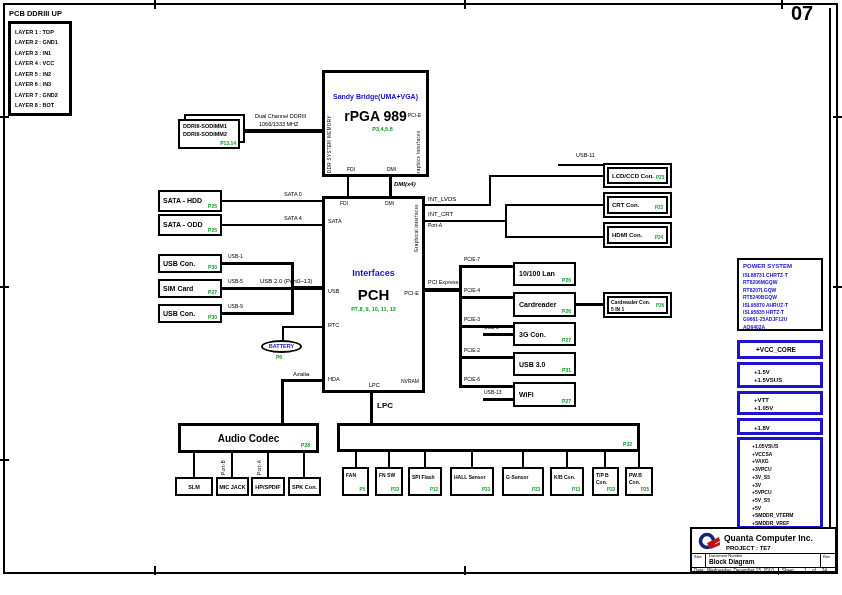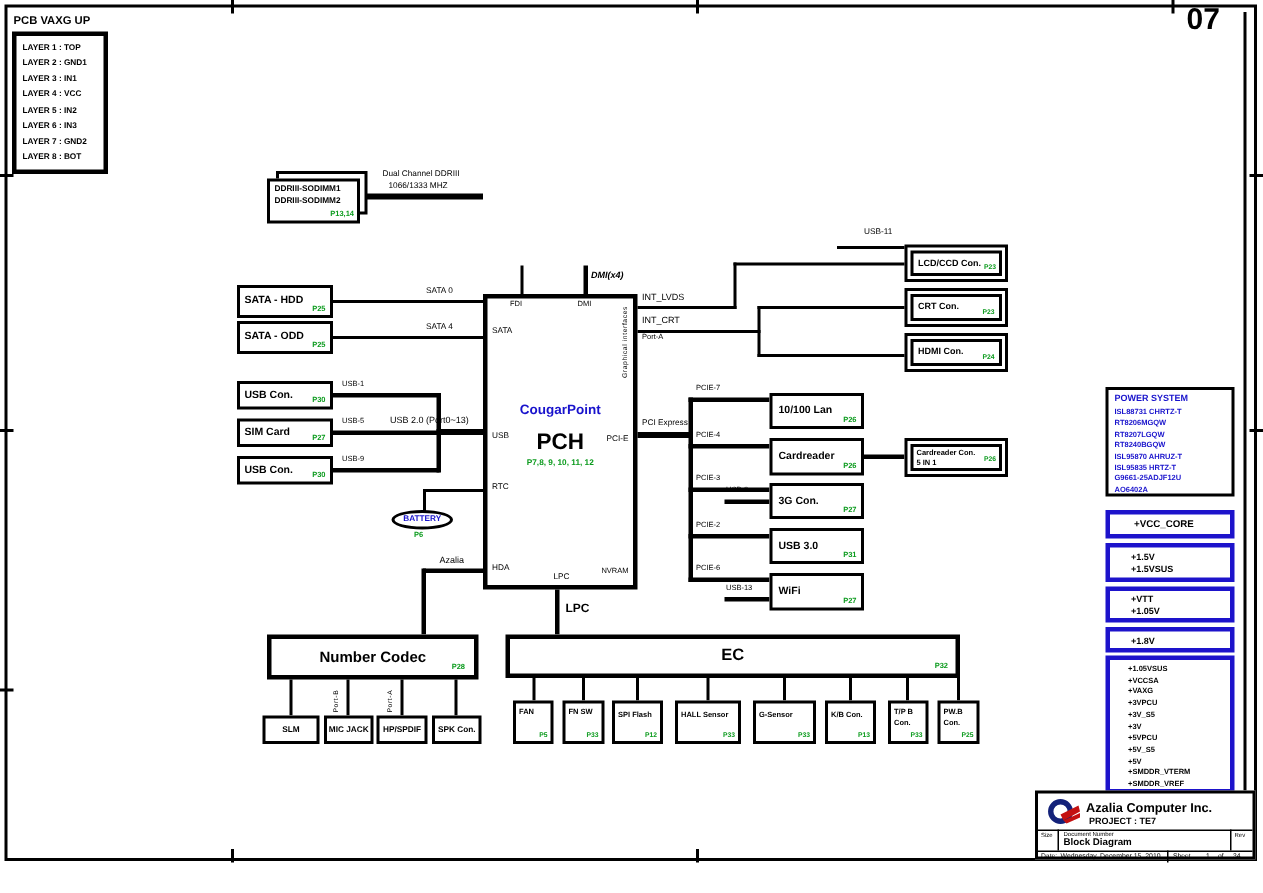--- a/index.html
+++ b/index.html
@@ -35,21 +35,21 @@
   <div class="ln" style="left:154px;top:566px;width:2px;height:9px"></div>
   <div class="ln" style="left:464px;top:566px;width:2px;height:9px"></div>
   <div class="ln" style="left:0;top:116px;width:9px;height:2px"></div>
   <div class="ln" style="left:0;top:286px;width:9px;height:2px"></div>
   <div class="ln" style="left:0;top:459px;width:9px;height:2px"></div>
   <div class="ln" style="left:833px;top:116px;width:9px;height:2px"></div>
   <div class="ln" style="left:833px;top:286px;width:9px;height:2px"></div>
 
   <div class="t" style="left:791px;top:3px;font-size:20px">07</div>
 
-  <div class="t" style="left:9px;top:10px;font-size:7.5px">PCB VAXG UP</div>
+  <div class="t" style="left:9px;top:10px;font-size:7.5px">PCB DDRIII UP</div>
   <div class="box b3 flexc" style="left:8px;top:21px;width:64px;height:95px;padding-left:4px;font-size:5.5px;font-weight:bold">
     <span>LAYER 1 : TOP</span>
     <span>LAYER 2 : GND1</span>
     <span>LAYER 3 : IN1</span>
     <span>LAYER 4 : VCC</span>
     <span>LAYER 5 : IN2</span>
     <span>LAYER 6 : IN3</span>
     <span>LAYER 7 : GND2</span>
     <span>LAYER 8 : BOT</span>
   </div>
@@ -57,30 +57,40 @@
   <div class="box" style="left:184px;top:114px;width:61px;height:29px"></div>
   <div class="box" style="left:178px;top:119px;width:62px;height:30px">
     <span class="t" style="left:3px;top:3px;font-size:5.5px">DDRIII-SODIMM1</span>
     <span class="t" style="left:3px;top:11px;font-size:5.5px">DDRIII-SODIMM2</span>
     <span class="t grn" style="right:2px;bottom:1px;font-size:5px">P13,14</span>
   </div>
   <span class="t n" style="left:255px;top:114px;font-size:5.5px">Dual Channel DDRIII</span>
   <span class="t n" style="left:259px;top:122px;font-size:5.5px">1066/1333 MHZ</span>
   <div class="ln" style="left:244px;top:129px;width:78px;height:4px"></div>
 
+  <div class="box b3" style="left:322px;top:70px;width:107px;height:107px">
+    <span class="t blue ctr" style="top:20px;font-size:7px">Sandy Bridge(UMA+VGA)</span>
+    <span class="t ctr" style="top:36px;font-size:14px">rPGA 989</span>
+    <span class="t grn ctr" style="top:54px;font-size:5.5px;padding-left:14px">P3,4,5,6</span>
+    <span class="t n vt" style="left:3px;top:25px;height:75px;font-size:4.5px">DDR SYSTEM MEMORY</span>
+    <span class="t n" style="right:5px;top:40px;font-size:5px">PCI-E</span>
+    <span class="t n vt" style="right:4px;top:52px;height:52px;font-size:4.5px">Graphics Interfaces</span>
+    <span class="t n" style="left:22px;bottom:2px;font-size:5px">FDI</span>
+    <span class="t n" style="left:62px;bottom:2px;font-size:5px">DMI</span>
+  </div>
   <div class="ln" style="left:347px;top:177px;width:2px;height:19px"></div>
   <div class="ln" style="left:389px;top:177px;width:3px;height:19px"></div>
   <span class="t" style="left:394px;top:181px;font-size:6px;font-style:italic">DMI(x4)</span>
 
   <div class="box b3" style="left:322px;top:196px;width:103px;height:197px">
     <span class="t n" style="left:15px;top:2px;font-size:5px">FDI</span>
     <span class="t n" style="left:60px;top:2px;font-size:5px">DMI</span>
     <span class="t n vt" style="right:2px;top:5px;height:48px;font-size:4.5px">Graphical interfaces</span>
     <span class="t n" style="left:3px;top:20px;font-size:5.5px">SATA</span>
-    <span class="t blue ctr" style="top:70px;font-size:9px">CougarPoint</span>
+    <span class="t blue ctr" style="top:70px;font-size:9px">Interfaces</span>
     <span class="t ctr" style="top:88px;font-size:15px">PCH</span>
     <span class="t grn ctr" style="top:108px;font-size:5.5px">P7,8, 9, 10, 11, 12</span>
     <span class="t n" style="left:3px;top:90px;font-size:5.5px">USB</span>
     <span class="t n" style="right:3px;top:92px;font-size:5.5px">PCI-E</span>
     <span class="t n" style="left:3px;top:124px;font-size:5.5px">RTC</span>
     <span class="t n" style="left:3px;top:178px;font-size:5.5px">HDA</span>
     <span class="t n" style="right:3px;top:180px;font-size:5px">NVRAM</span>
     <span class="t n" style="left:44px;top:184px;font-size:5.5px">LPC</span>
   </div>
 
@@ -205,21 +215,21 @@
   <div class="ln" style="left:576px;top:303px;width:27px;height:3px"></div>
   <div class="box" style="left:603px;top:292px;width:69px;height:26px">
     <div class="abs" style="left:2px;top:2px;width:61px;height:18px;border:2px solid #000">
       <span class="t" style="left:2px;top:2px;font-size:5px">Cardreader Con.</span>
       <span class="t" style="left:2px;top:9px;font-size:5px">5 IN 1</span>
       <span class="t grn" style="right:2px;bottom:3px;font-size:4.5px">P26</span>
     </div>
   </div>
 
   <div class="box b3" style="left:178px;top:423px;width:141px;height:30px">
-    <span class="t ctr" style="top:8px;font-size:10px">Number Codec</span>
+    <span class="t ctr" style="top:8px;font-size:10px">Audio Codec</span>
     <span class="t grn" style="right:6px;bottom:2px;font-size:5px">P28</span>
   </div>
   <div class="ln" style="left:193px;top:453px;width:2px;height:24px"></div>
   <div class="ln" style="left:231px;top:453px;width:2px;height:24px"></div>
   <div class="ln" style="left:267px;top:453px;width:2px;height:24px"></div>
   <div class="ln" style="left:303px;top:453px;width:2px;height:24px"></div>
   <span class="t n vt" style="left:222px;top:457px;height:18px;font-size:4.5px">Port-B</span>
   <span class="t n vt" style="left:258px;top:457px;height:18px;font-size:4.5px">Port-A</span>
   <div class="box cc" style="left:175px;top:477px;width:38px;height:19px;font-size:5.5px;font-weight:bold">
     <span>SLM</span>
@@ -228,21 +238,20 @@
     <span>MIC JACK</span>
   </div>
   <div class="box cc" style="left:251px;top:477px;width:34px;height:19px;font-size:5.5px;font-weight:bold">
     <span>HP/SPDIF</span>
   </div>
   <div class="box cc" style="left:288px;top:477px;width:33px;height:19px;font-size:5.5px;font-weight:bold">
     <span>SPK Con.</span>
   </div>
 
   <div class="box b3" style="left:337px;top:423px;width:303px;height:29px">
-    <span class="t ctr" style="top:6px;font-size:11px">EC</span>
     <span class="t grn" style="right:5px;bottom:2px;font-size:5px">P32</span>
   </div>
   <div class="ln" style="left:355px;top:452px;width:2px;height:15px"></div>
   <div class="ln" style="left:388px;top:452px;width:2px;height:15px"></div>
   <div class="ln" style="left:424px;top:452px;width:2px;height:15px"></div>
   <div class="ln" style="left:471px;top:452px;width:2px;height:15px"></div>
   <div class="ln" style="left:522px;top:452px;width:2px;height:15px"></div>
   <div class="ln" style="left:566px;top:452px;width:2px;height:15px"></div>
   <div class="ln" style="left:604px;top:452px;width:2px;height:15px"></div>
   <div class="ln" style="left:638px;top:452px;width:2px;height:15px"></div>
@@ -325,21 +334,21 @@
   </div>
 
   <div class="box" style="left:690px;top:527px;width:147px;height:46px">
     <span class="abs" style="left:5px;top:3px">
       <svg width="24" height="20" viewBox="0 0 24 20">
         <circle cx="10" cy="9" r="6.5" fill="none" stroke="#14227a" stroke-width="3.6"></circle>
         <path d="M10 11 L22 5 L23 9 L12 15 Z" fill="#c41111"></path>
         <path d="M12 15 L23 10 L23 13 L14 17 Z" fill="#c41111"></path>
       </svg>
     </span>
-    <span class="t" style="left:32px;top:5px;font-size:8.5px">Azalia Computer Inc.</span>
+    <span class="t" style="left:32px;top:5px;font-size:8.5px">Quanta Computer Inc.</span>
     <span class="t" style="left:34px;top:16px;font-size:6px">PROJECT  :  TE7</span>
     <div class="ln" style="left:0;top:24px;width:143px;height:1px"></div>
     <span class="t n" style="left:2px;top:26px;font-size:4px">Size</span>
     <div class="ln" style="left:13px;top:24px;width:1px;height:14px"></div>
     <span class="t n" style="left:17px;top:25px;font-size:4px">Document Number</span>
     <span class="t" style="left:17px;top:30px;font-size:6.5px">Block Diagram</span>
     <div class="ln" style="left:128px;top:24px;width:1px;height:14px"></div>
     <span class="t n" style="left:131px;top:26px;font-size:4px">Rev</span>
     <div class="ln" style="left:0;top:38px;width:143px;height:1px"></div>
     <span class="t n" style="left:2px;top:40px;font-size:4.5px">Date:</span>

